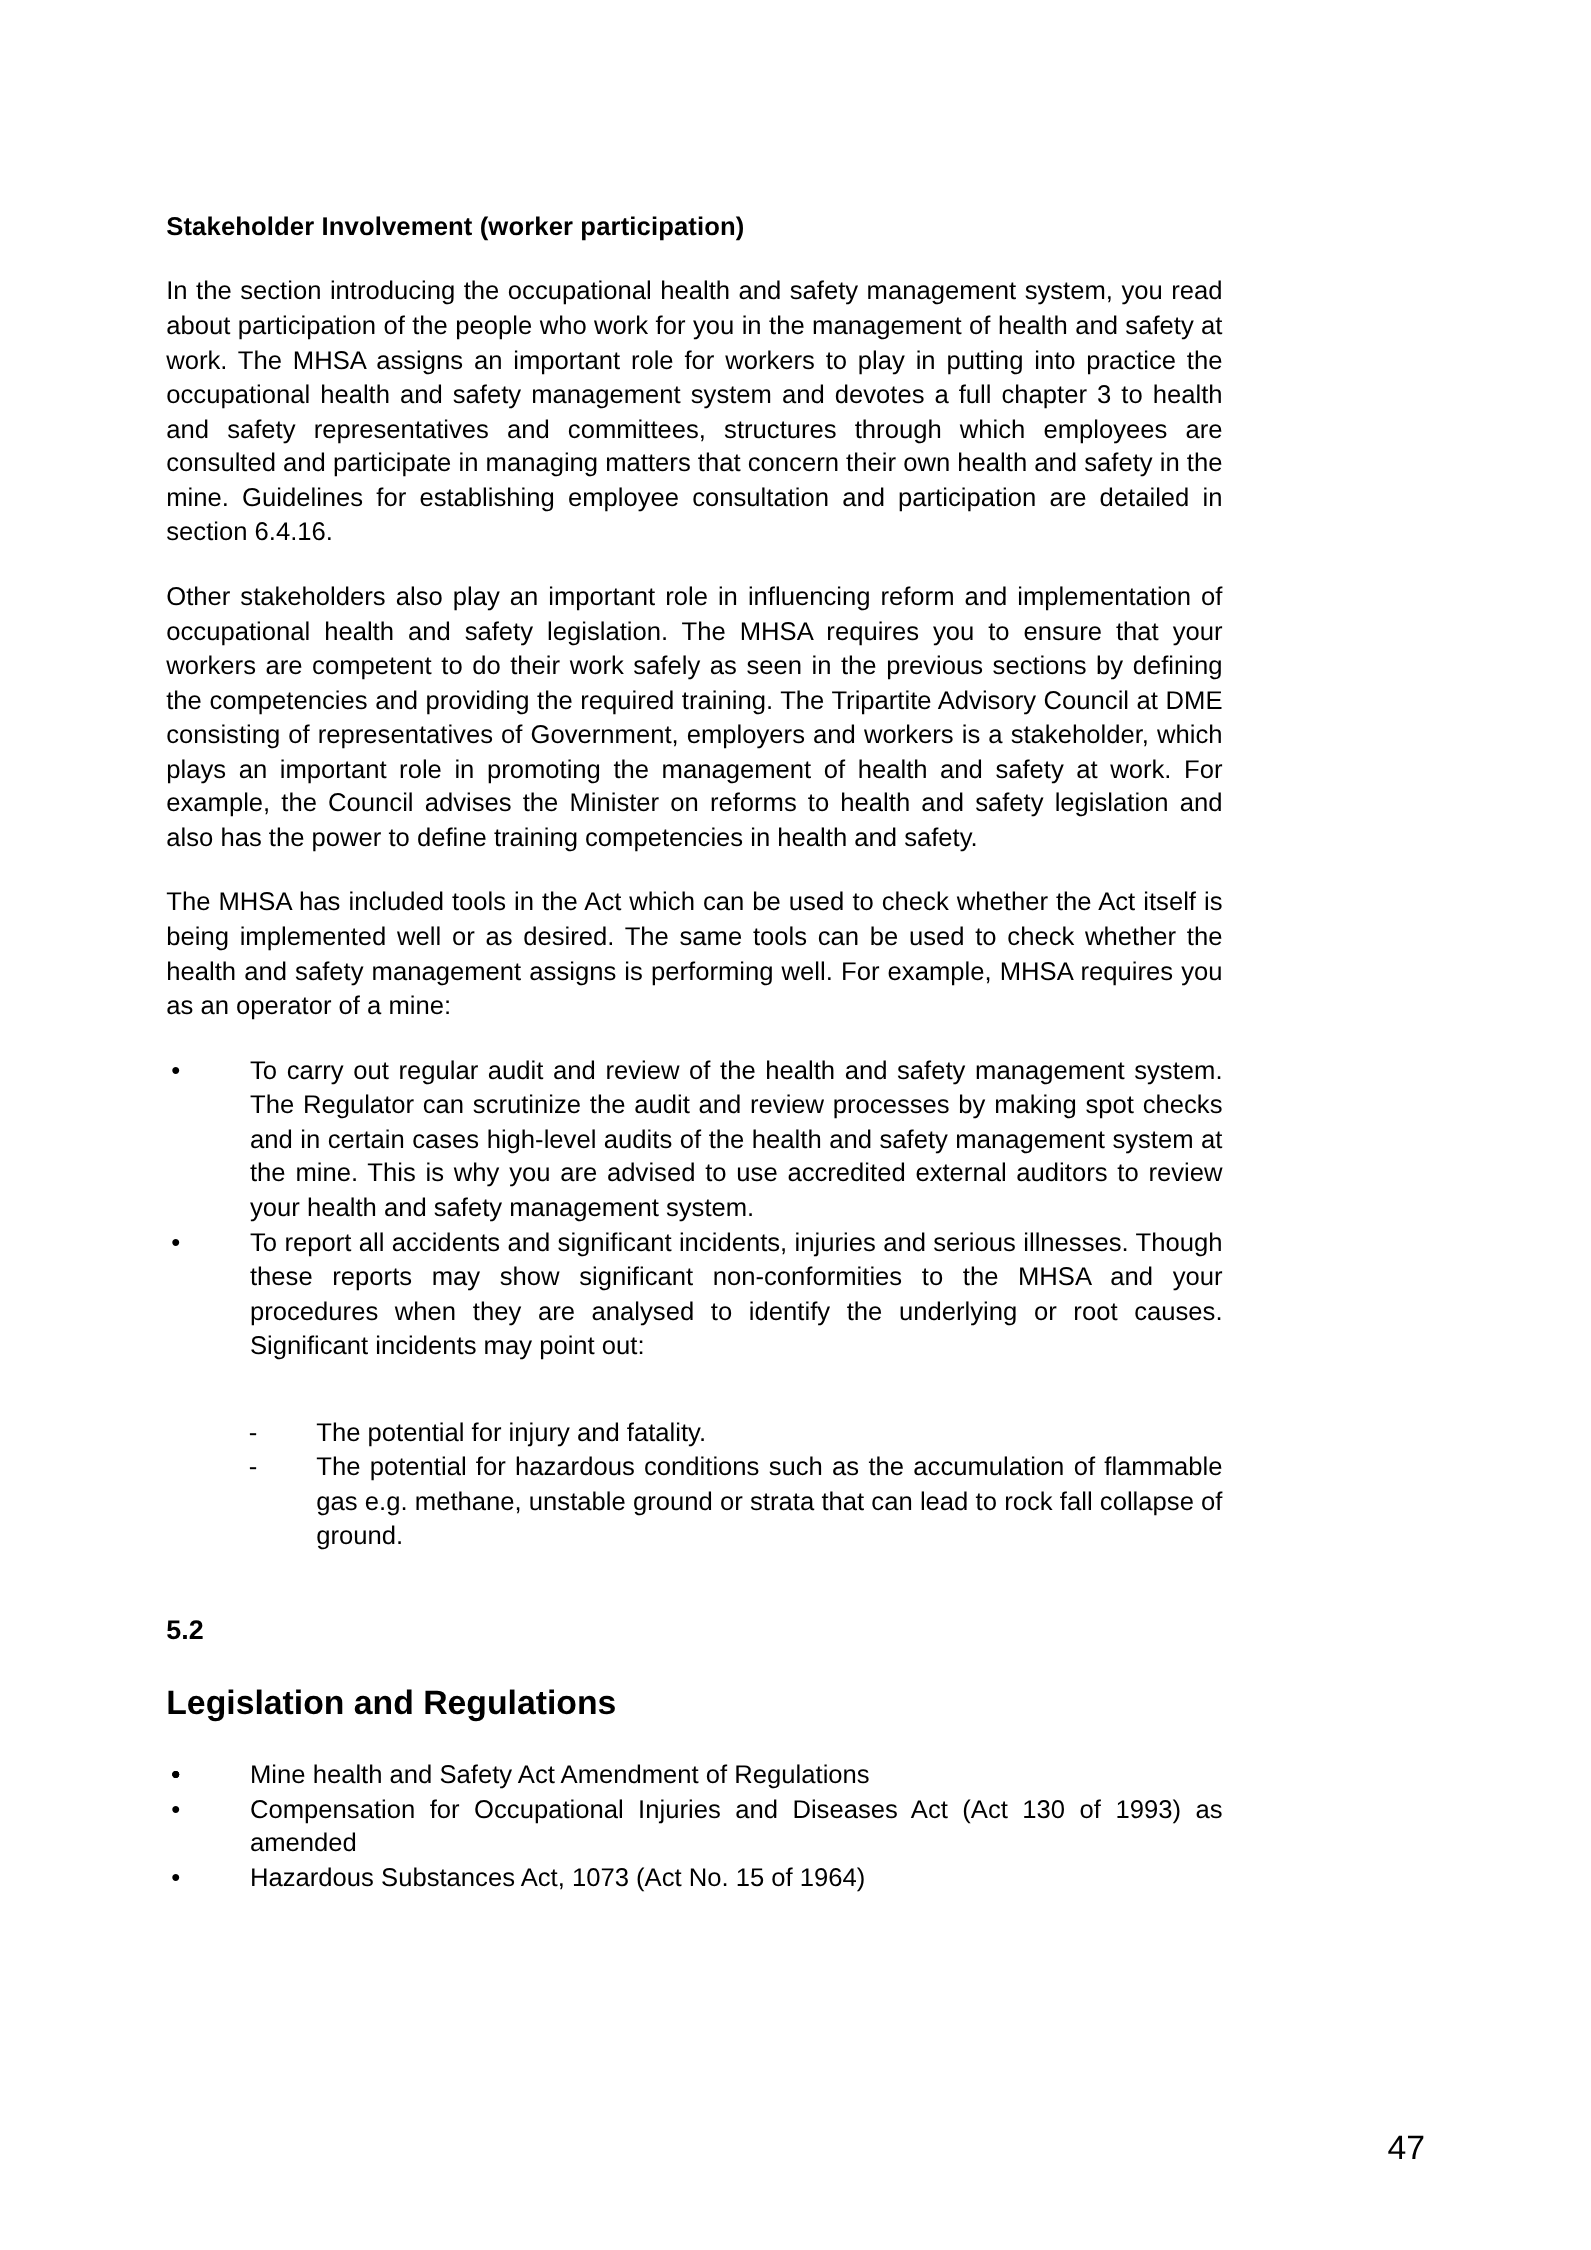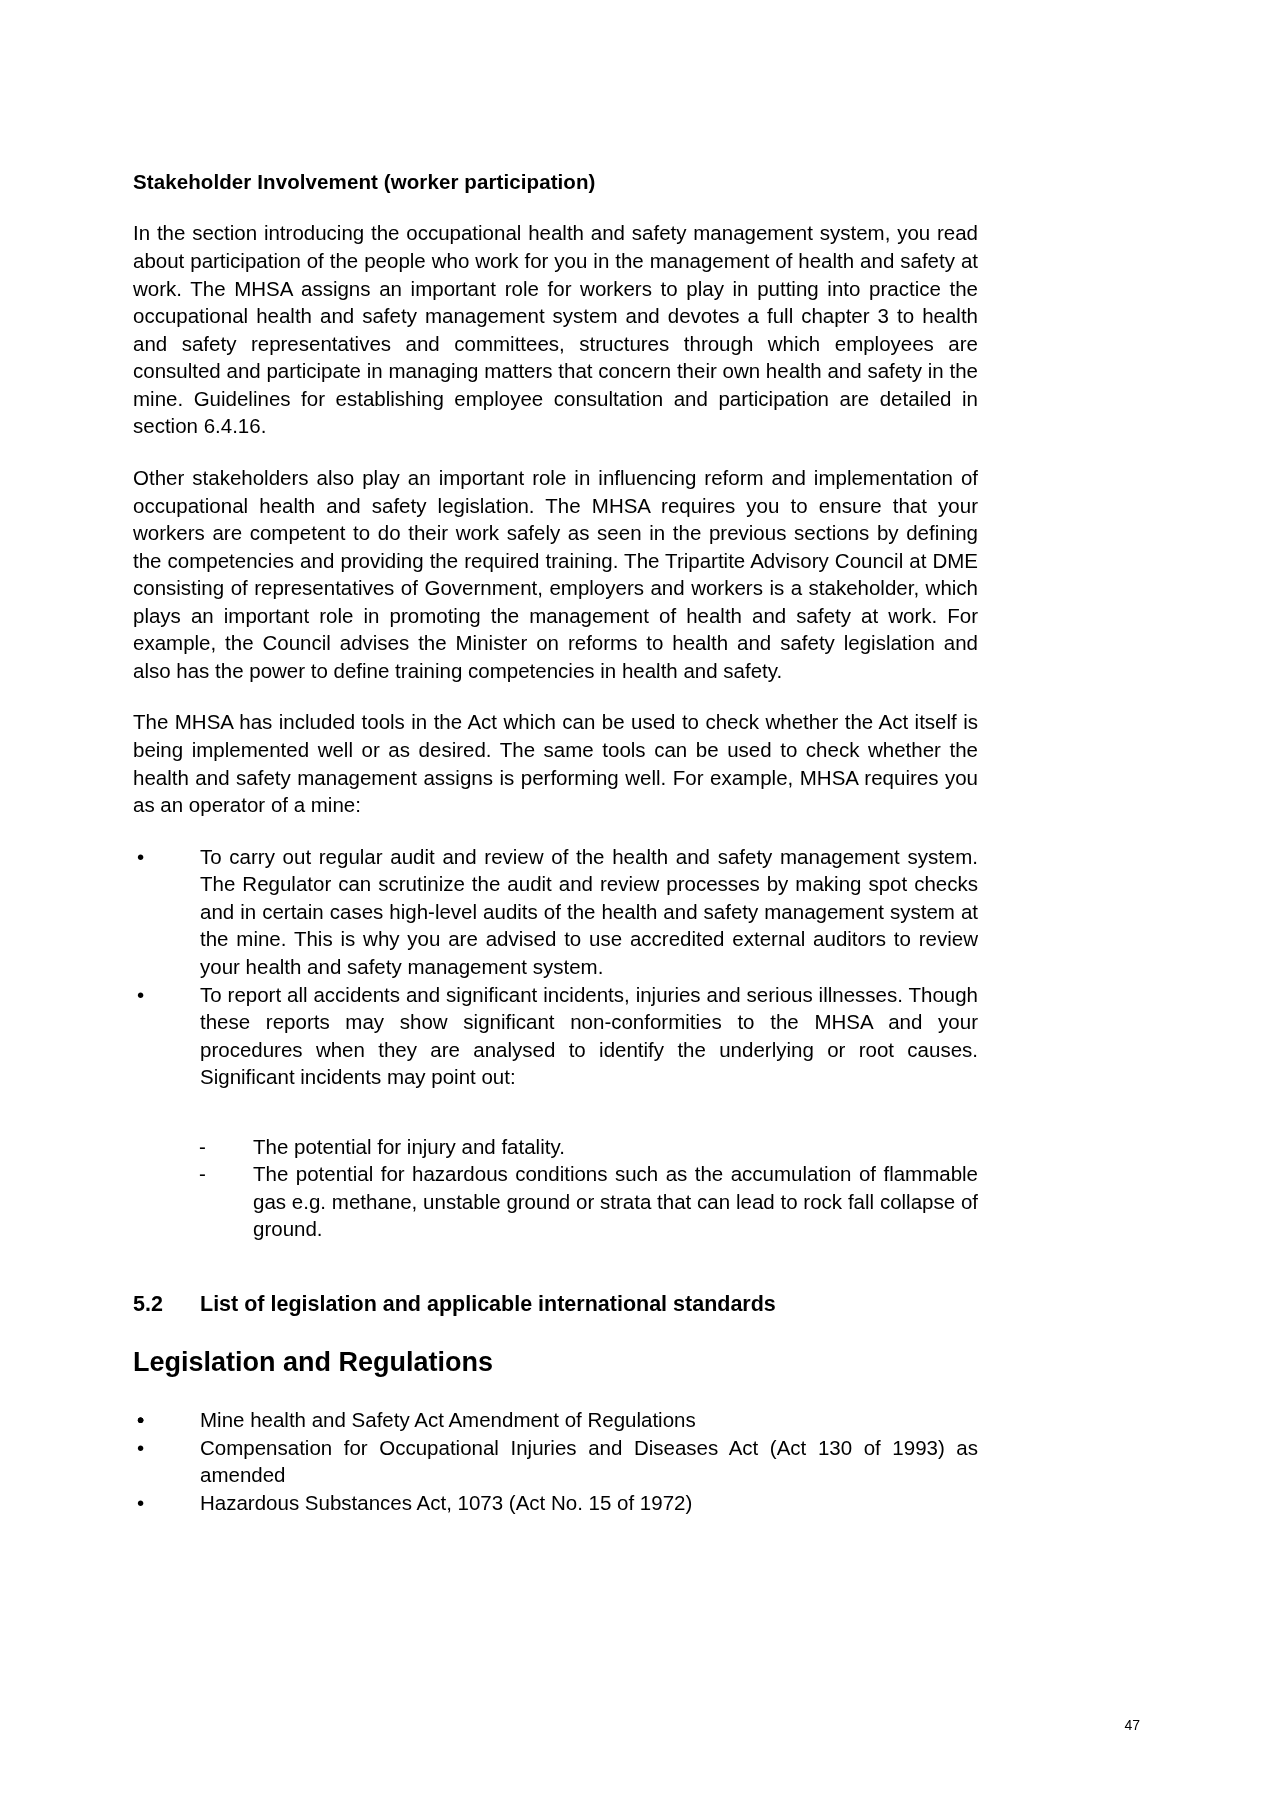--- a/index.html
+++ b/index.html
@@ -128,21 +128,21 @@
     width: 20px;
     font-size: 20.5px;
     line-height: 1.345;
   }
   .spacer-sm { height: 18px; }
   .spacer-md { height: 24px; }
   .page-number {
     position: absolute;
     right: 133px;
     bottom: 82px;
-    font-size: 14px;
+    font-size: 27px;
     line-height: 1.2;
     text-align: right;
   }
 </style>
 </head>
 <body>
 
 <div class="page">
   <div class="content">
 
@@ -176,21 +176,20 @@
       <li>
         <span class="marker">-</span>
         <span>The potential for hazardous conditions such as the accumulation of flammable gas e.g. methane, unstable ground or strata that can lead to rock fall collapse of ground.</span>
       </li>
     </ul>
 
     <div class="spacer-md"></div>
 
     <div class="numbered-heading">
       <span class="num">5.2</span>
-      <span>List of legislation and applicable international standards</span>
     </div>
 
     <div class="sub-bold">Legislation and Regulations</div>
 
     <ul class="plainlist">
       <li>
         <span class="marker">•</span>
       </li>
       <li>
         <span class="marker">•</span>
@@ -198,20 +197,20 @@
       <li>
         <span class="marker">•</span>
         <span>Mine health and Safety Act Amendment of Regulations</span>
       </li>
       <li>
         <span class="marker">•</span>
         <span>Compensation for Occupational Injuries and Diseases Act (Act 130 of 1993) as amended</span>
       </li>
       <li>
         <span class="marker">•</span>
-        <span>Hazardous Substances Act, 1073 (Act No. 15 of 1972)</span>
+        <span>Hazardous Substances Act, 1073 (Act No. 15 of 1964)</span>
       </li>
     </ul>
 
   </div>
 
   <div class="page-number">47</div>
 </div>
 
 </body></html>

